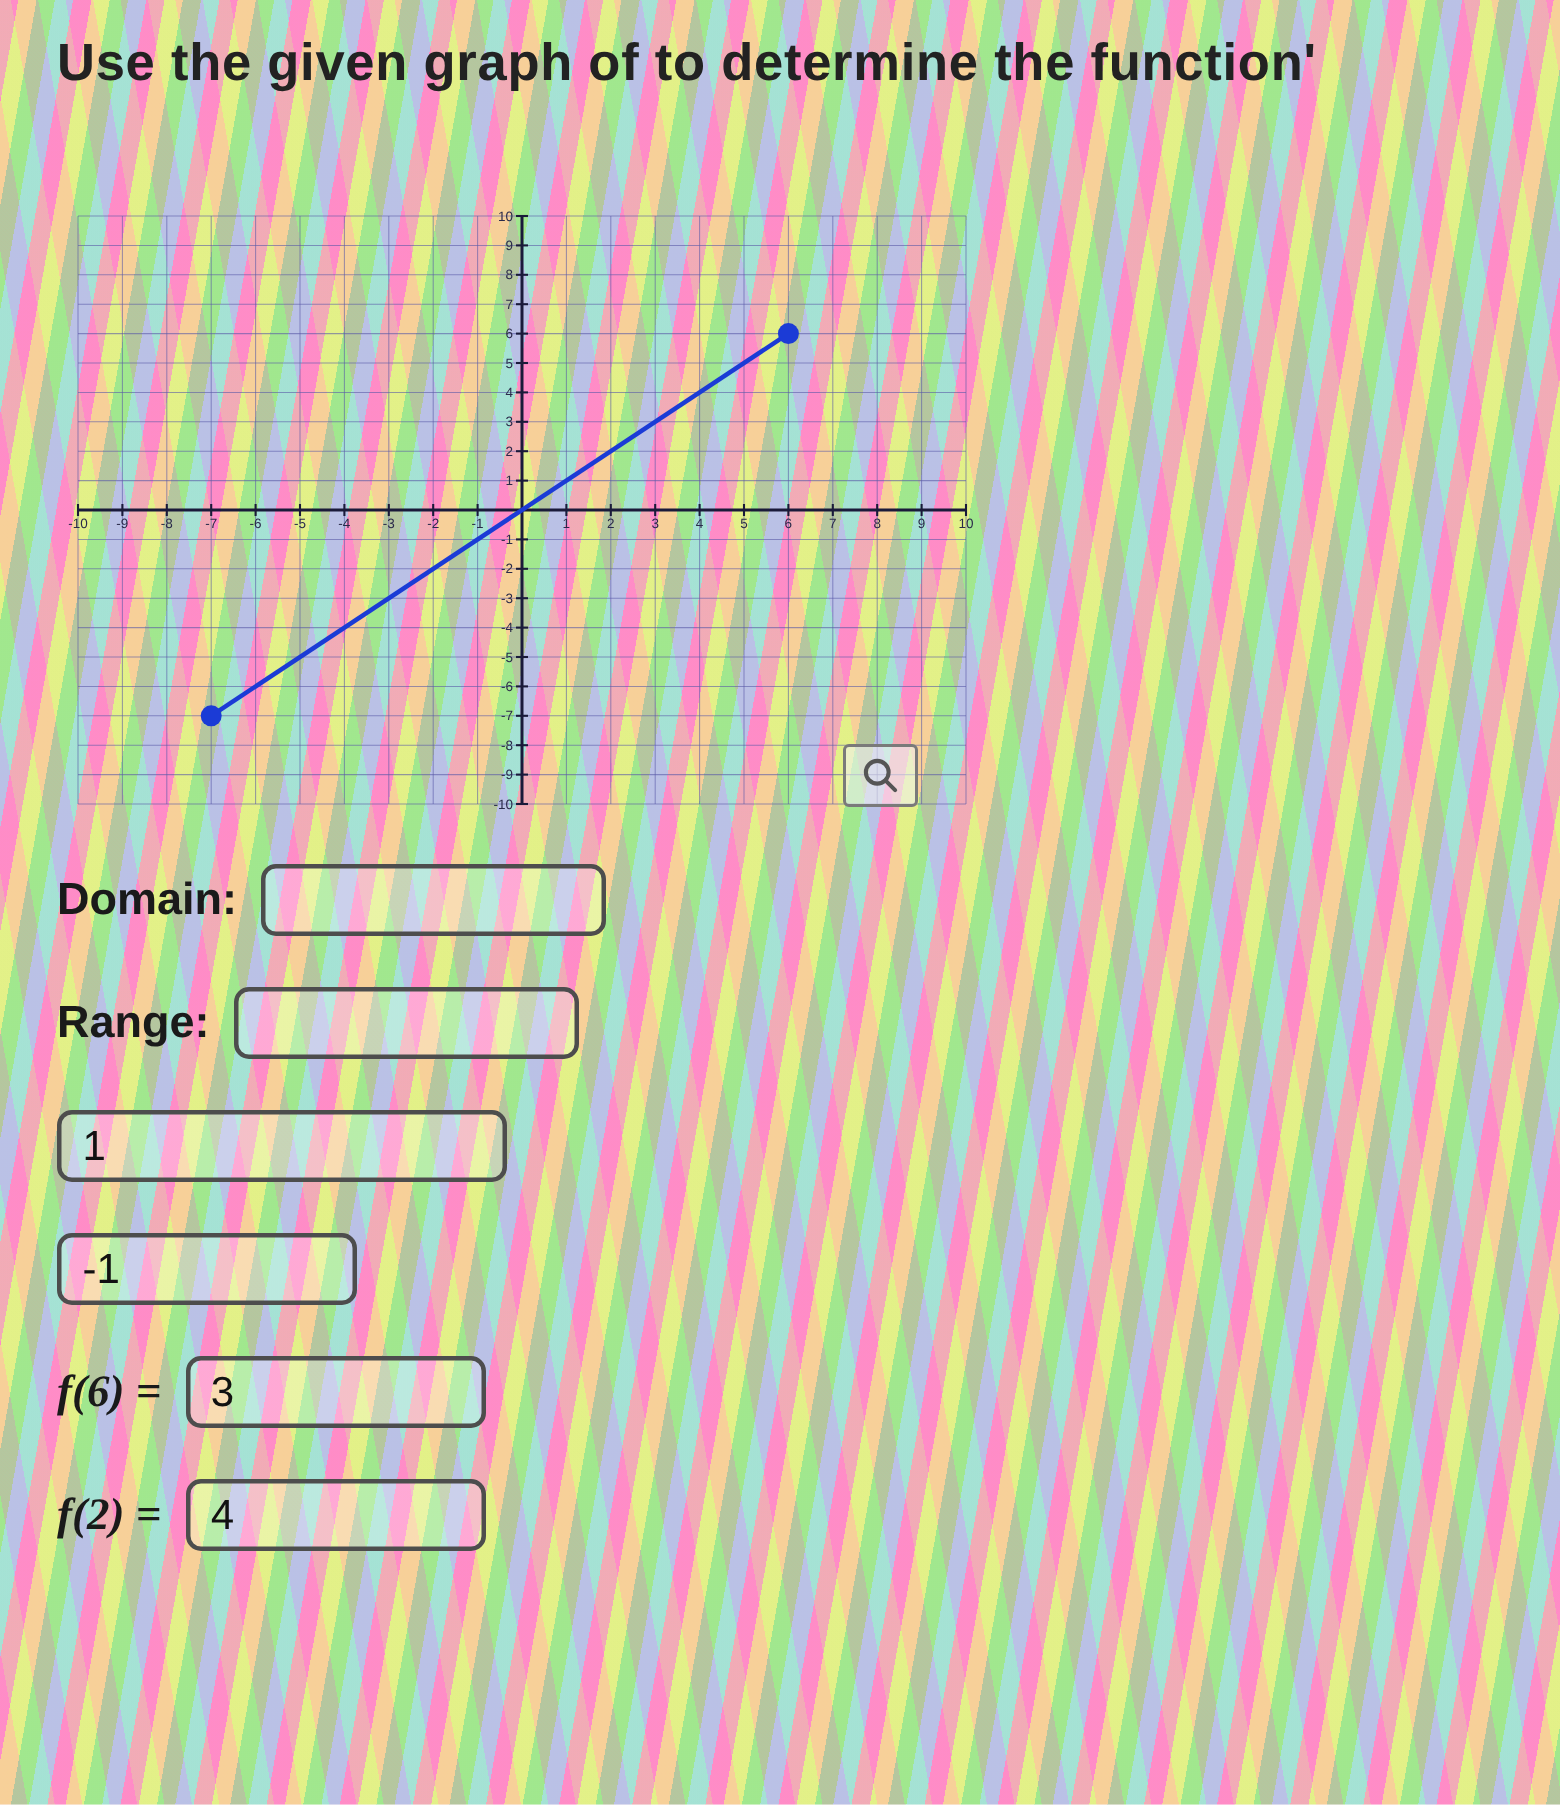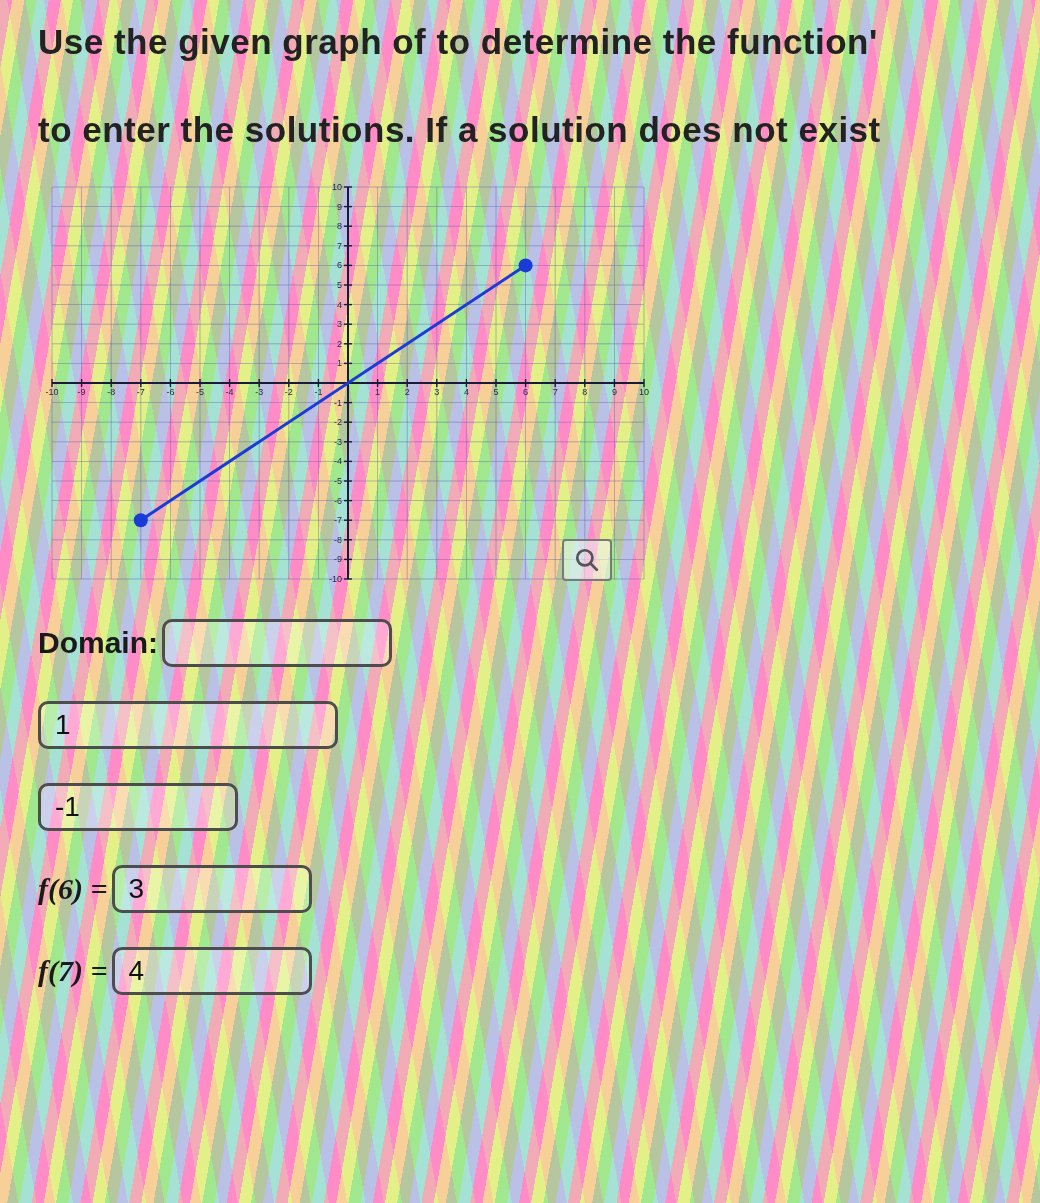--- a/index.html
+++ b/index.html
@@ -72,21 +72,21 @@
     display: flex;
     align-items: center;
     justify-content: center;
   }
 
   
   .answers { margin-top: 26px; }
   .row {
     display: flex;
     align-items: center;
-    gap: 4px;
+    gap: 16px;
     margin: 26px 0 34px 0;
     font-size: 30px;
     font-weight: 600;
   }
   .inp {
     height: 48px;
     border: 3px solid #4d4d4d;
     border-radius: 10px;
     background: rgba(255,255,255,.25);
     font-size: 28px;
@@ -104,21 +104,20 @@
 </head>
 <body>
 
 <div class="moire"></div>
 
 <div class="page">
 
   <div class="instr">
     <span>Use the given graph of to determine the function'</span><br>
     <br>
-    <span>to enter the solutions. If a solution does not exist</span>
   </div>
 
   <div class="chart-wrap">
     <svg id="chart-svg" width="620" height="420" viewBox="0 0 620 420">
         <line x1="14" y1="406" x2="14" y2="14" stroke="#5a5aa8" stroke-width="0.7" opacity="0.6"></line>
         <line x1="43.6" y1="406" x2="43.6" y2="14" stroke="#5a5aa8" stroke-width="0.7" opacity="0.6"></line>
         <line x1="73.2" y1="406" x2="73.2" y2="14" stroke="#5a5aa8" stroke-width="0.7" opacity="0.6"></line>
         <line x1="102.8" y1="406" x2="102.8" y2="14" stroke="#5a5aa8" stroke-width="0.7" opacity="0.6"></line>
         <line x1="132.4" y1="406" x2="132.4" y2="14" stroke="#5a5aa8" stroke-width="0.7" opacity="0.6"></line>
         <line x1="162" y1="406" x2="162" y2="14" stroke="#5a5aa8" stroke-width="0.7" opacity="0.6"></line>
@@ -252,34 +251,38 @@
     </div>
   </div>
 
   <div class="answers">
 
     <div class="row">
       <span>Domain:</span>
       <input class="inp wide" value="" style="">
     </div>
 
+    <div class="row">
+      <span>Range:</span>
+      <input class="inp wide" value="" style="">
+    </div>
 
     <div class="row">
       <input class="inp dual" value="1" style="">
     </div>
 
     <div class="row">
       <input class="inp med" value="-1" style="">
     </div>
 
     <div class="row">
       <span class="math-var">f(6) =</span>
       <input class="inp small" value="3" style="">
     </div>
 
     <div class="row">
-      <span class="math-var">f(7) =</span>
+      <span class="math-var">f(2) =</span>
       <input class="inp small" value="4" style="">
     </div>
 
   </div>
 
 </div>
 
 </body></html>

